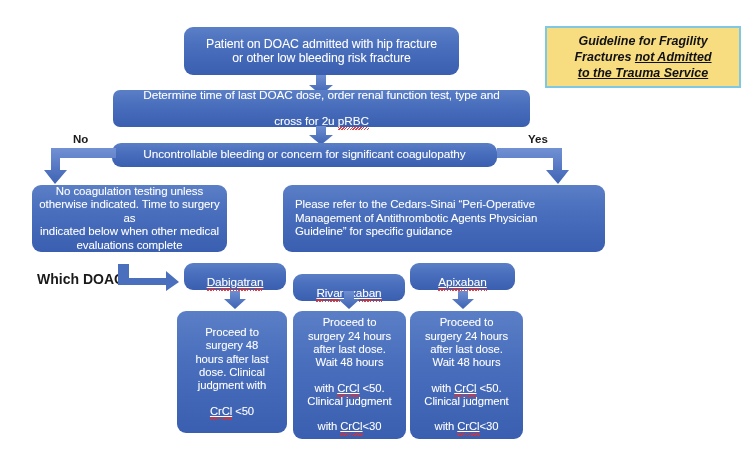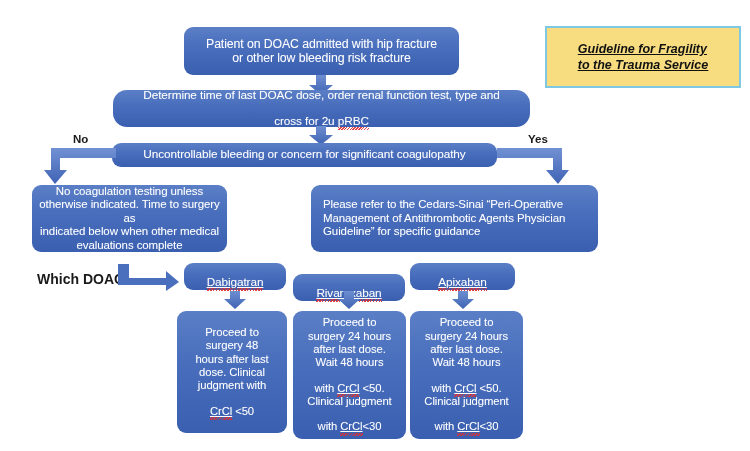--- a/index.html
+++ b/index.html
@@ -31,38 +31,37 @@
     align-items: center;
     justify-content: center;
     text-align: center;
     line-height: 1.18;
     padding: 3px 6px;
     font-family: "Liberation Sans", sans-serif;
     font-weight: 400;
     letter-spacing: -0.1px;
     text-shadow: 0 0 1px rgba(255,255,255,0.25);
   }
-  .rbox.sharp { border-radius: 14px; }
+  .rbox.sharp { border-radius: 7px; }
 
   
   #title-box {
     position: absolute;
     box-sizing: border-box;
     background: #f7dc80;
     border: 2px solid #7ec8e3;
     color: #111111;
     font-style: italic;
     font-weight: bold;
-    text-align: left;
+    text-align: center;
     display: flex;
     align-items: center;
     justify-content: center;
     line-height: 1.28;
     padding: 2px 16px;
-    text-decoration: underline;
   }
   #title-box .ul { text-decoration: underline; }
 
   
   .plabel {
     position: absolute;
     color: #1a1a1a;
     font-family: "Liberation Sans", sans-serif;
     font-weight: 600;
     white-space: nowrap;
@@ -95,20 +94,21 @@
   .nowrap { white-space: nowrap; }
 </style>
 </head>
 <body>
 
 <div id="canvas">
 
   <div id="title-box" style="left:545px; top:26px; width:196px; height:62px; font-size:12.5px;">
     <div>
       <div>Guideline for Fragility</div>
+      <div><span>Fractures </span><span class="ul">not Admitted</span></div>
       <div class="ul">to the Trauma Service</div>
     </div>
   </div>
 
   <div class="rbox" style="left:184px; top:27px; width:275px; height:48px; font-size:12.3px;">
     <div>
       <div>Patient on DOAC admitted with hip fracture</div>
       <div>or other low bleeding risk fracture</div>
     </div>
   </div>
@@ -158,21 +158,21 @@
 
   <div class="rbox" style="left:32px; top:185px; width:195px; height:67px; font-size:11.5px;">
     <div>
       <div>No coagulation testing unless</div>
       <div>otherwise indicated. Time to surgery as</div>
       <div>indicated below when other medical</div>
       <div>evaluations complete</div>
     </div>
   </div>
 
-  <div class="rbox" style="left:283px; top:185px; width:287px; height:67px; font-size:11.5px; justify-content:flex-start; text-align:left; padding-left:12px;margin-left:28px;">
+  <div class="rbox" style="left:283px; top:185px; width:322px; height:67px; font-size:11.5px; justify-content:flex-start; text-align:left; padding-left:12px;">
     <div>
       <div>Please refer to the Cedars-Sinai “Peri-Operative</div>
       <div>Management of Antithrombotic Agents Physician</div>
       <div>Guideline” for specific guidance</div>
     </div>
   </div>
 
   <div class="plabel" style="left:28px; top:271px; font-size:14px;">Which DOAC</div>
 
   <svg class="arrow-svg" style="left:118px; top:264px;" width="62" height="28" viewBox="0 0 62 28">

